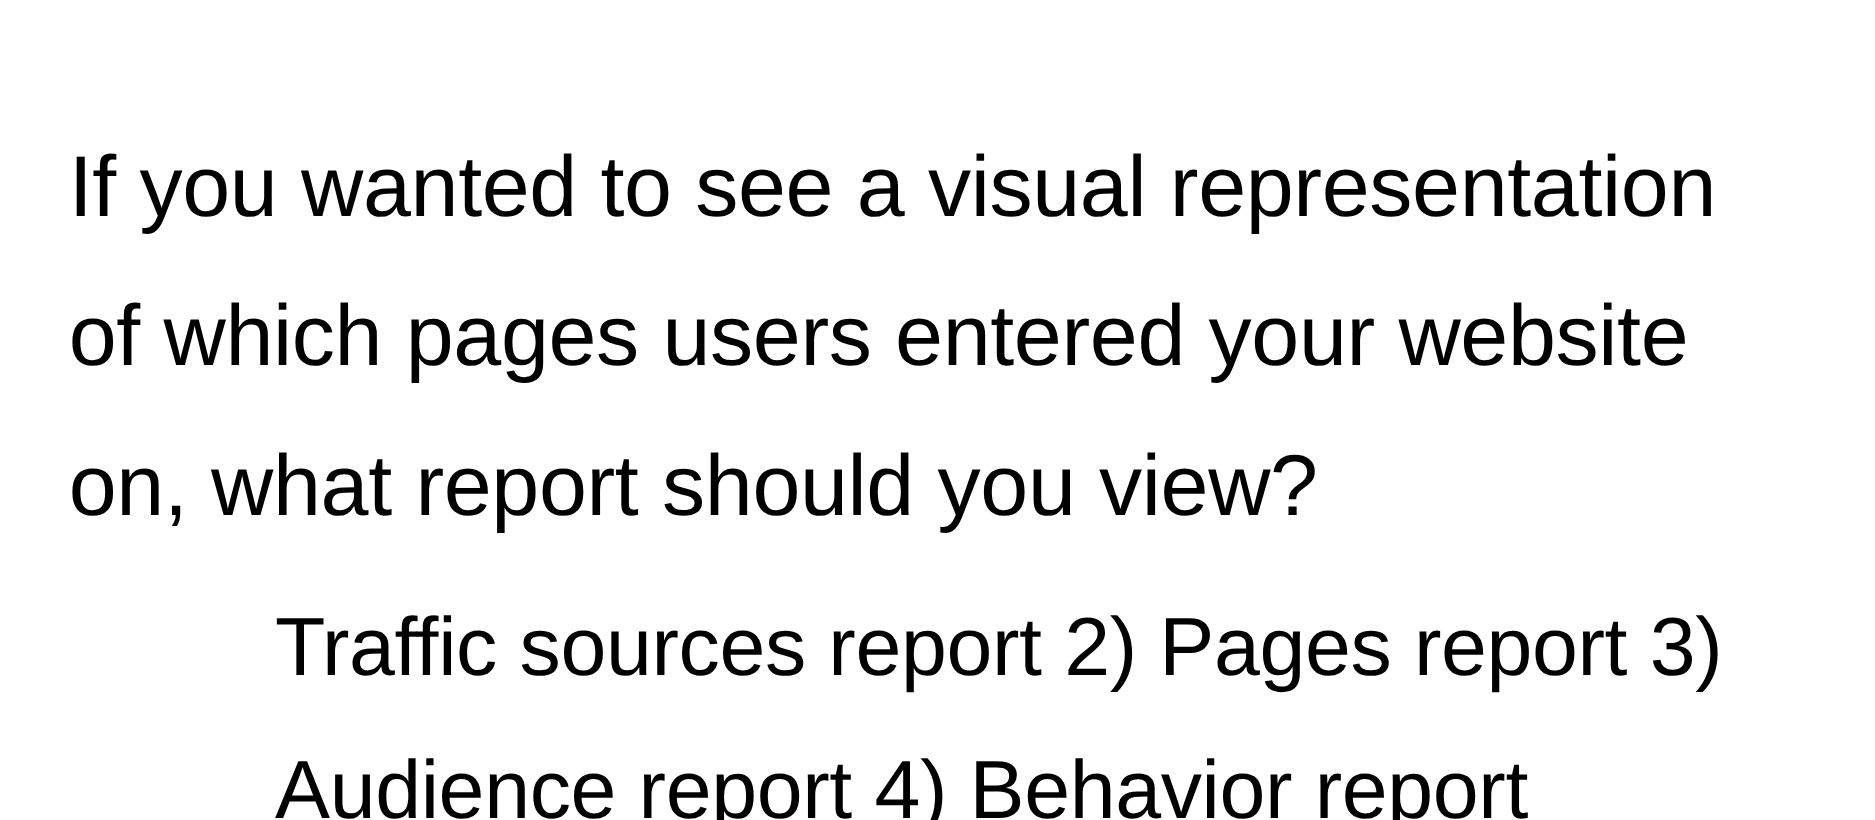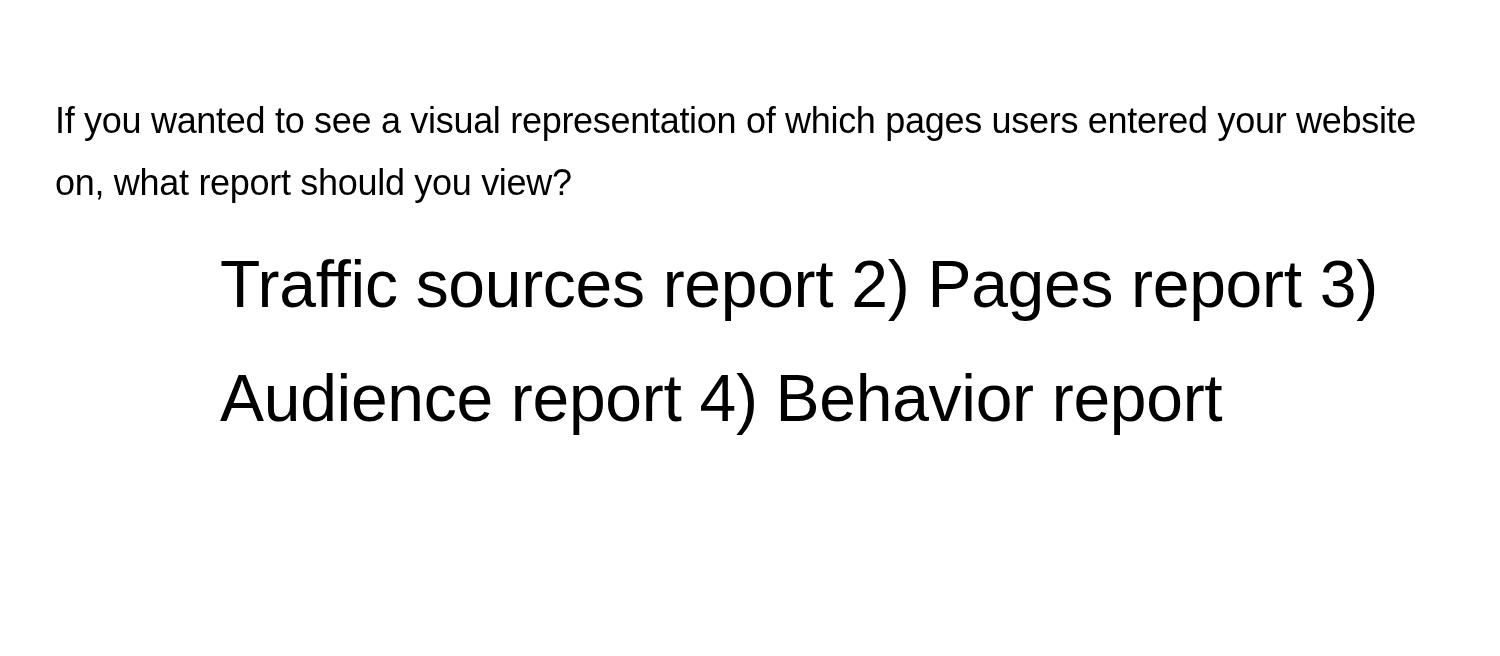--- a/index.html
+++ b/index.html
@@ -9,21 +9,21 @@
     }
     body {
       width: 1500px;
       height: 656px;
       background: #ffffff;
       font-family: -apple-system, BlinkMacSystemFont, "Segoe UI", Helvetica, Arial, sans-serif;
       color: #000000;
       padding: 90px 55px 0 55px;
     }
     .question {
-      font-size: 36px;
+      font-size: 69px;
       line-height: 1.73;
       font-weight: 400;
       letter-spacing: -0.3px;
     }
     .answers {
       font-size: 66px;
       line-height: 1.73;
       font-weight: 400;
       padding-left: 165px;
       margin-top: 12px;

